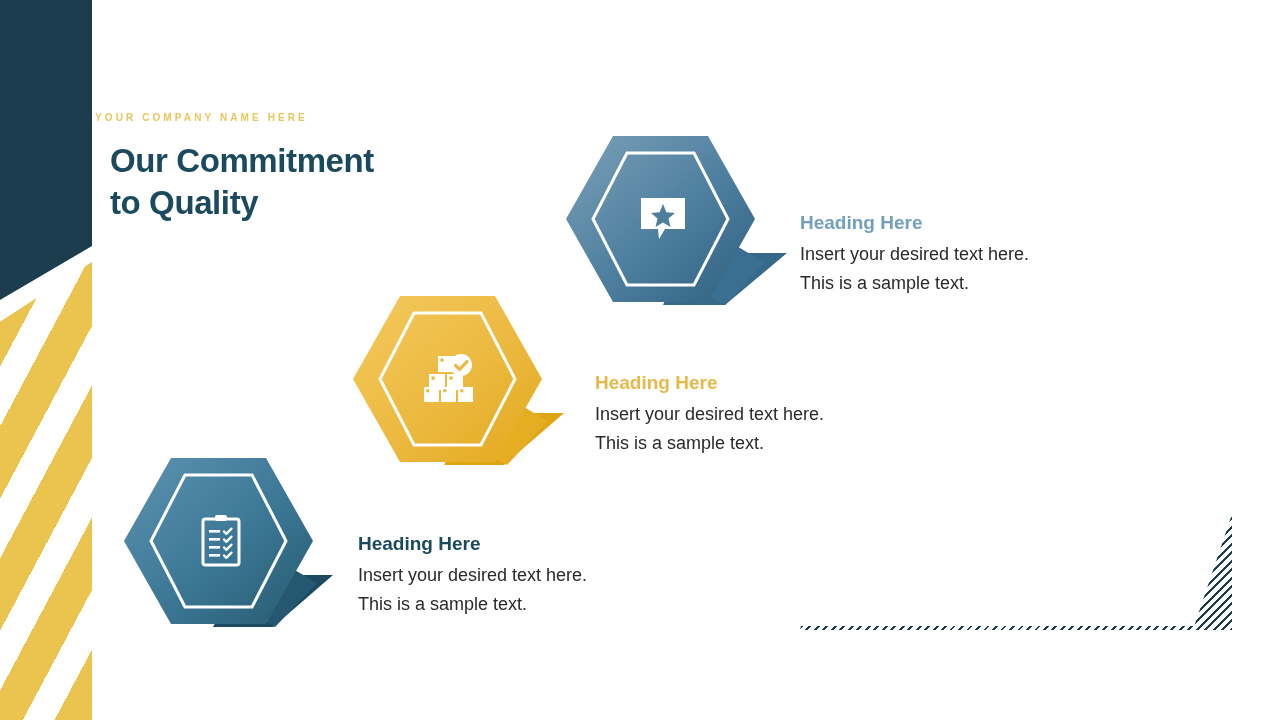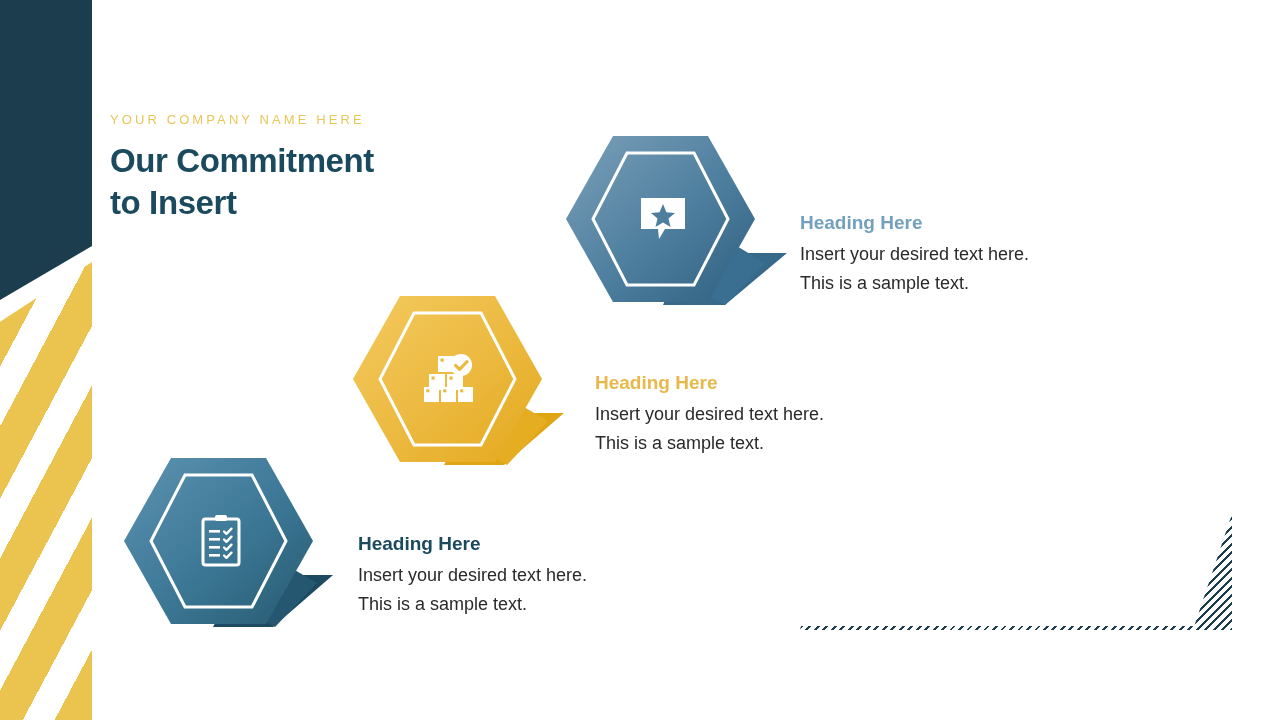--- a/index.html
+++ b/index.html
@@ -57,26 +57,26 @@
         -62deg,
         #eac44f 0px,
         #eac44f 34px,
         #ffffff 34px,
         #ffffff 62px);
   }
 
   
   .eyebrow {
     position: absolute;
-    left: 110px;
+    left: 95px;
     top: 112px;
-    font-size: 13px;
+    font-size: 10px;
     letter-spacing: 3.1px;
     color: #e9c65a;
-    font-weight: 400;
+    font-weight: 700;
     white-space: nowrap;
   }
   .title {
     position: absolute;
     left: 110px;
     top: 140px;
     width: 470px;
     font-size: 33px;
     line-height: 1.28;
     font-weight: bold;
@@ -171,21 +171,21 @@
 
   <div class="rail">
     <div class="rail-dark"></div>
     <div class="rail-stripes"></div>
   </div>
 
   <div class="eyebrow">YOUR COMPANY NAME HERE</div>
 
   <div class="title">
     <div>Our Commitment</div>
-    <div>to Insert</div>
+    <div>to Quality</div>
   </div>
 
   <div class="hatch"></div>
 
   <div class="row">
 
     <div class="card" style="left:745px; top:183px; width:490px; height:121px;
                 clip-path: polygon(0 0, 100% 0, 89% 100%, 0 100%);">
       <div class="card-inner">
         <div class="card-title" style="left:55px; top:29px; color:#72a0bd;">Heading Here</div>

